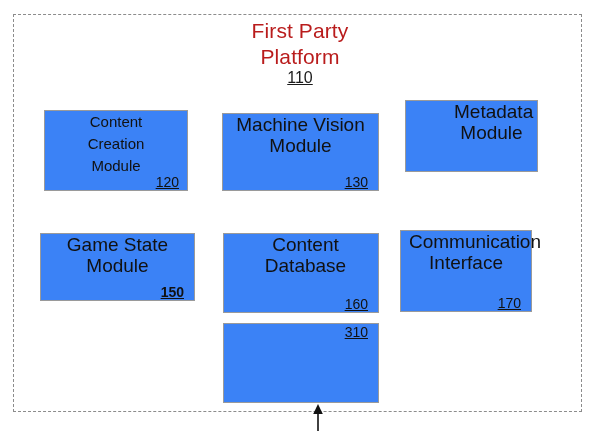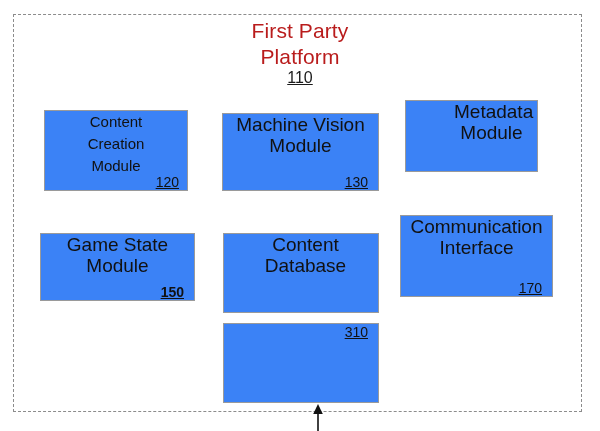--- a/index.html
+++ b/index.html
@@ -95,21 +95,21 @@
     text-decoration: underline;
     text-underline-offset: 1px;
   }
 
   
   #box-content-creation   { left: 44px;  top: 110px; width: 144px; height: 81px; }
   #box-machine-vision     { left: 222px; top: 113px; width: 157px; height: 78px; }
   #box-metadata           { left: 405px; top: 100px; width: 133px; height: 72px; padding-left: 40px; }
   #box-game-state         { left: 40px;  top: 233px; width: 155px; height: 68px; }
   #box-content-database   { left: 223px; top: 233px; width: 156px; height: 80px; padding-left: 9px; }
-  #box-communication      { left: 400px; top: 215px; width: 153px; height: 82px; }
+  #box-communication      { left: 400px; top: 230px; width: 132px; height: 82px; }
   #box-video-game-db      { left: 223px; top: 323px; width: 156px; height: 80px; }
 
   
   #box-content-creation .module-label { font-size: 15px; line-height: 22px; }
   #box-content-creation .module-ref   { margin-top: -20px; padding-right: 8px; }
 
   #box-metadata .module-ref           { padding-right: 8px; }
   #box-game-state .module-ref         { margin-top: -20px; font-weight: bold; }
   #box-communication .module-ref      { margin-top: -19px; }
 
@@ -172,20 +172,23 @@
   <div class="module-box" id="box-game-state">
     <span class="module-label">Game State
 Module</span>
     <span class="module-ref">
       <span>150</span>
     </span>
   </div>
 
   <div class="module-box" id="box-content-database">
     <span class="module-label">Content Database</span>
+    <span class="module-ref">
+      <span>160</span>
+    </span>
   </div>
 
   <div class="module-box" id="box-communication">
     <span class="module-label">Communication
 Interface</span>
     <span class="module-ref">
       <span>170</span>
     </span>
   </div>
 

